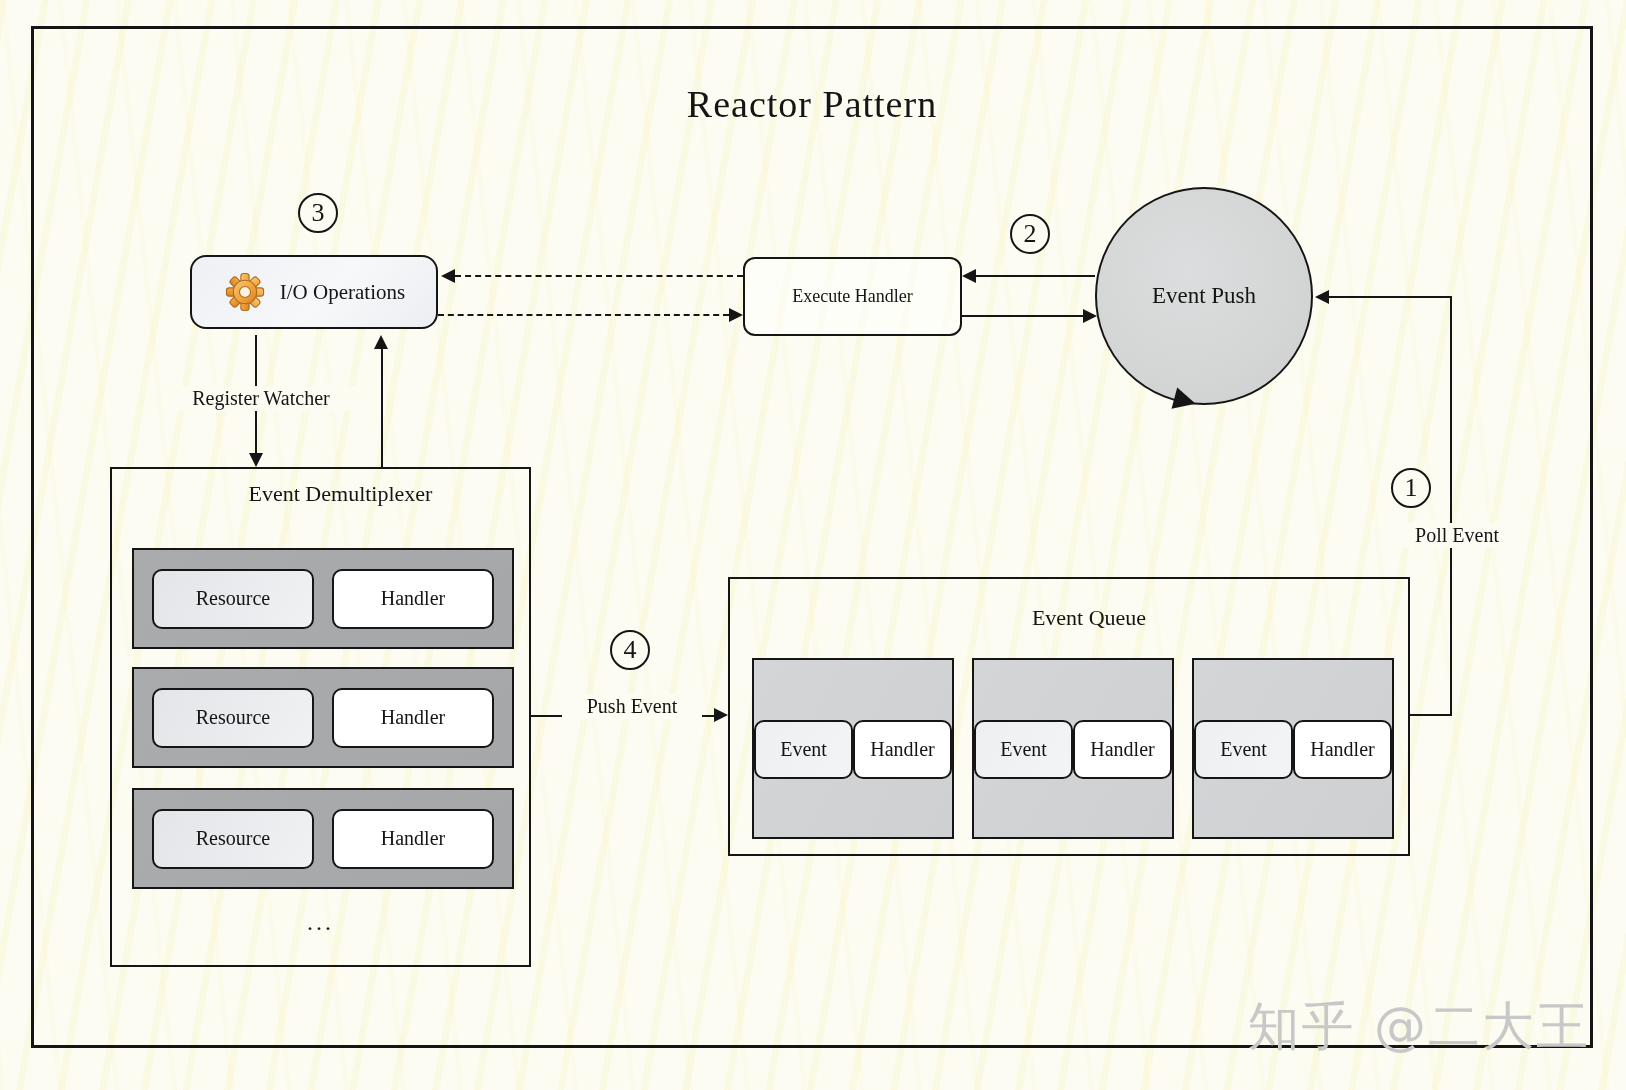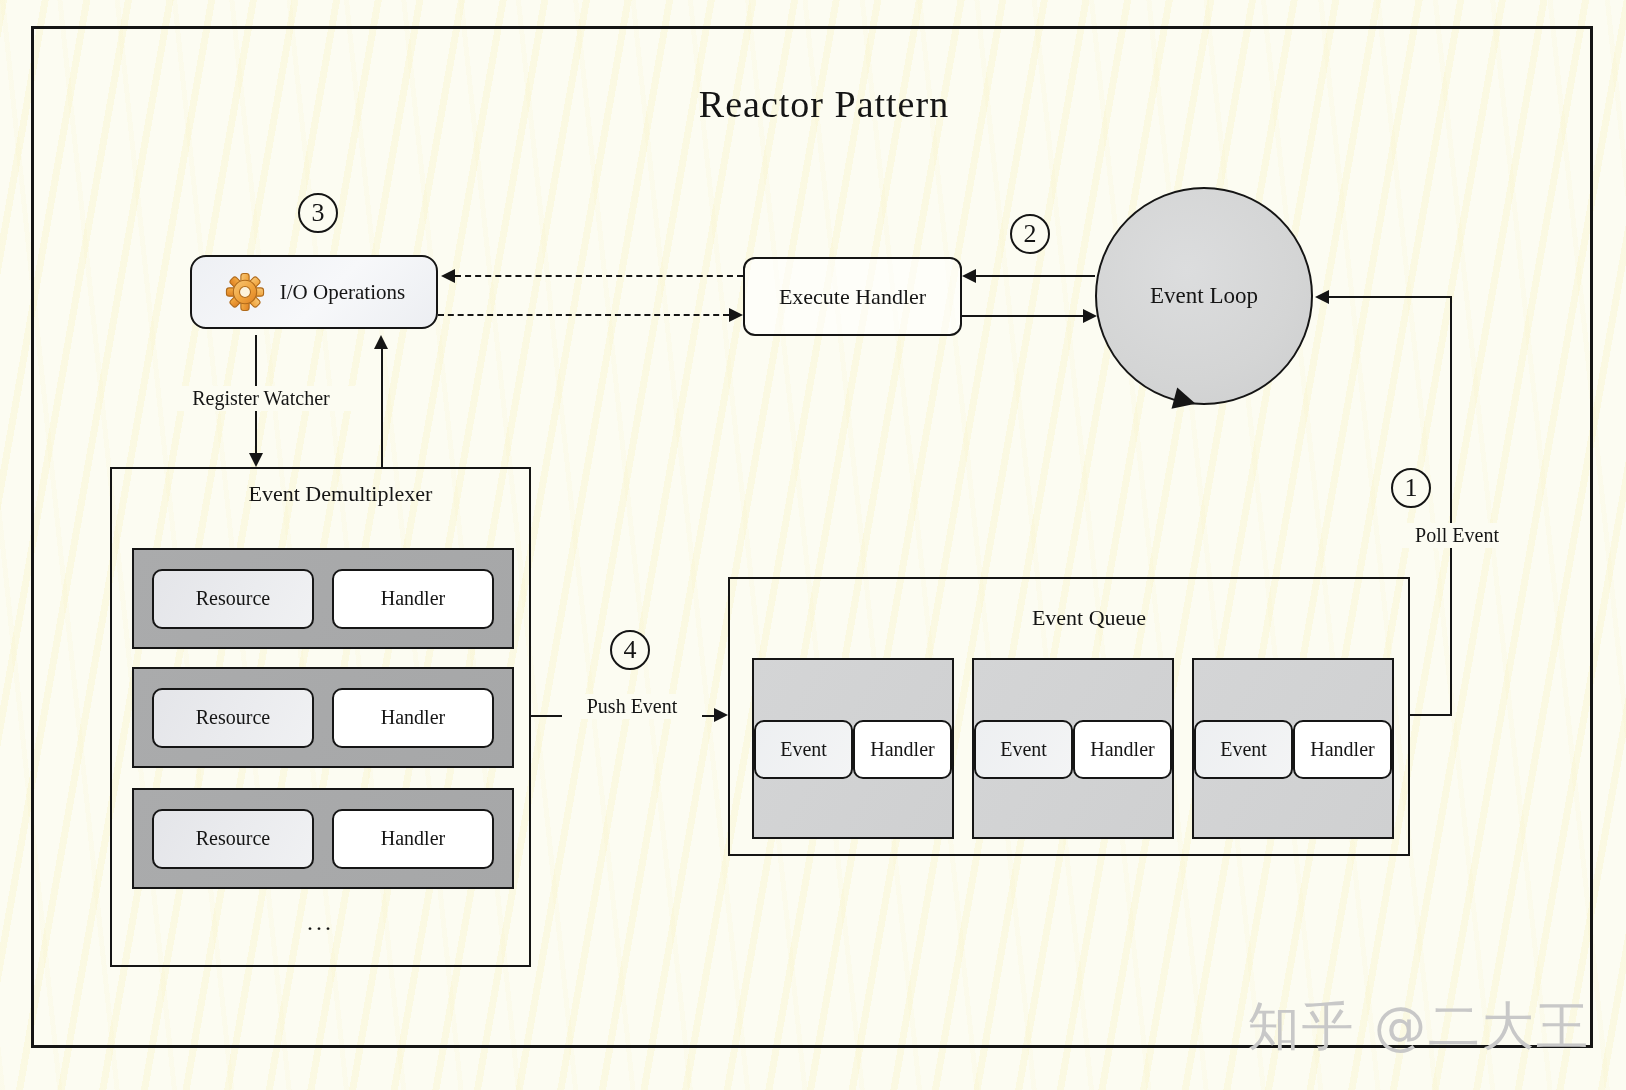--- a/index.html
+++ b/index.html
@@ -14,33 +14,33 @@
     background-image:
       repeating-linear-gradient(100deg, rgba(246,238,170,.22) 0px, rgba(246,238,170,.22) 7px, transparent 7px, transparent 41px),
       repeating-linear-gradient(84deg, rgba(249,244,205,.18) 0px, rgba(249,244,205,.18) 5px, transparent 5px, transparent 57px);
   }
   .frame{
     position:absolute;left:31px;top:26px;width:1562px;height:1022px;
     border:3px solid #151515;box-sizing:border-box;z-index:1;
   }
   .title{
     position:absolute;left:31px;top:82px;width:1562px;text-align:center;
-    font-size:38px;letter-spacing:1px;z-index:2;padding-left:12px;
+    font-size:38px;letter-spacing:1px;z-index:2;
   }
   
   .node{position:absolute;box-sizing:border-box;border:2.5px solid #151515;z-index:2;}
   .io-node{
     left:190px;top:255px;width:248px;height:74px;border-radius:16px;
     background:linear-gradient(135deg,#eef0f4 0%,#f7f8fa 55%,#eceef2 100%);
     display:flex;align-items:center;justify-content:center;gap:13px;font-size:21px;
   }
   .eh-node{
     left:743px;top:257px;width:219px;height:79px;border-radius:12px;
     background:rgba(255,255,255,.55);
-    display:flex;align-items:center;justify-content:center;font-size:22px;
+    display:flex;align-items:center;justify-content:center;font-size:18px;
   }
   .loop-node{
     left:1095px;top:187px;width:218px;height:218px;border-radius:50%;
     background:radial-gradient(circle at 42% 38%,#dcddde 0%,#d4d5d5 60%,#cccdce 100%);
     display:flex;align-items:center;justify-content:center;font-size:23px;
   }
   .demux-node{left:110px;top:467px;width:421px;height:500px;background:transparent;}
   .queue-node{left:728px;top:577px;width:682px;height:279px;background:transparent;}
   .section-title{margin-top:12px;text-align:center;font-size:22px;padding-left:40px;}
   .queue-node .section-title{margin-top:26px;font-family:Liberation Serif, serif;}
@@ -164,21 +164,21 @@
       </svg>
     </span>
     <span>I/O Operations</span>
   </div>
 
   <div class="node eh-node">
     <span>Execute Handler</span>
   </div>
 
   <div class="node loop-node">
-    <span>Event Loop</span>
+    <span>Event Push</span>
   </div>
 
   <div class="node demux-node">
     <div class="section-title">Event Demultiplexer</div>
 
     <div class="demux-row" style="top:79px;">
       <div class="chip resource">Resource</div>
       <div class="chip white">Handler</div>
     </div>
     <div class="demux-row" style="top:198px;">

